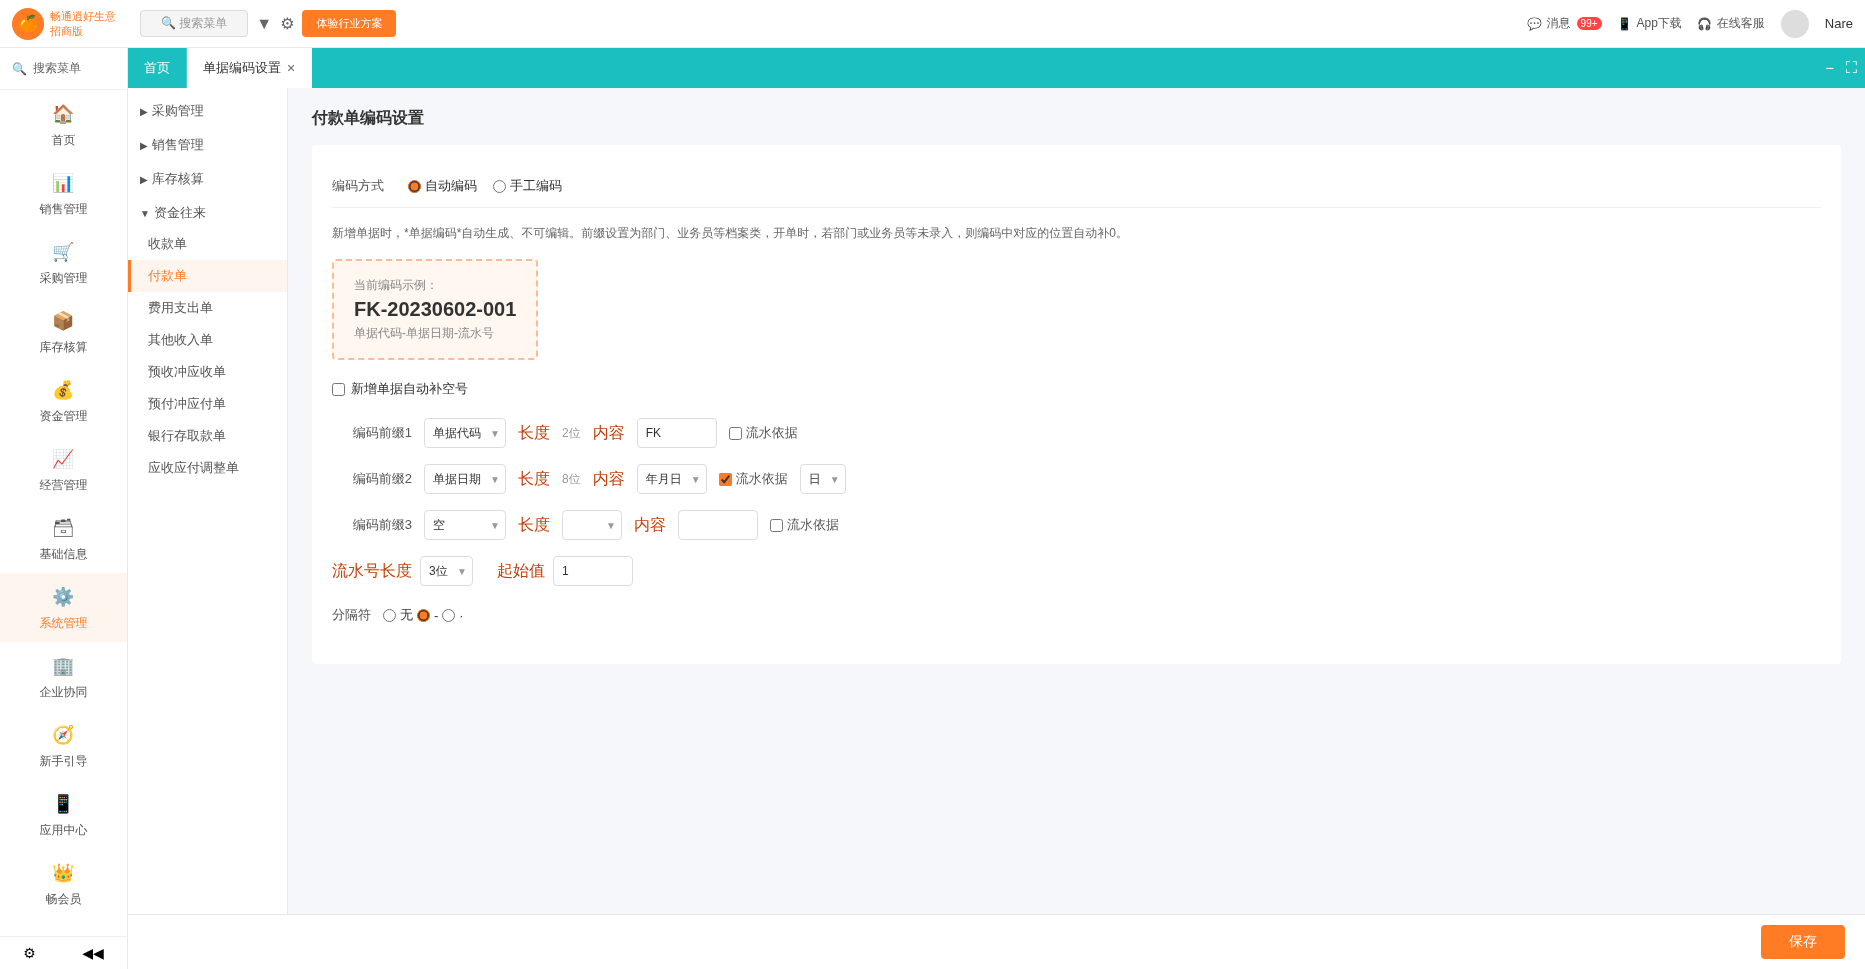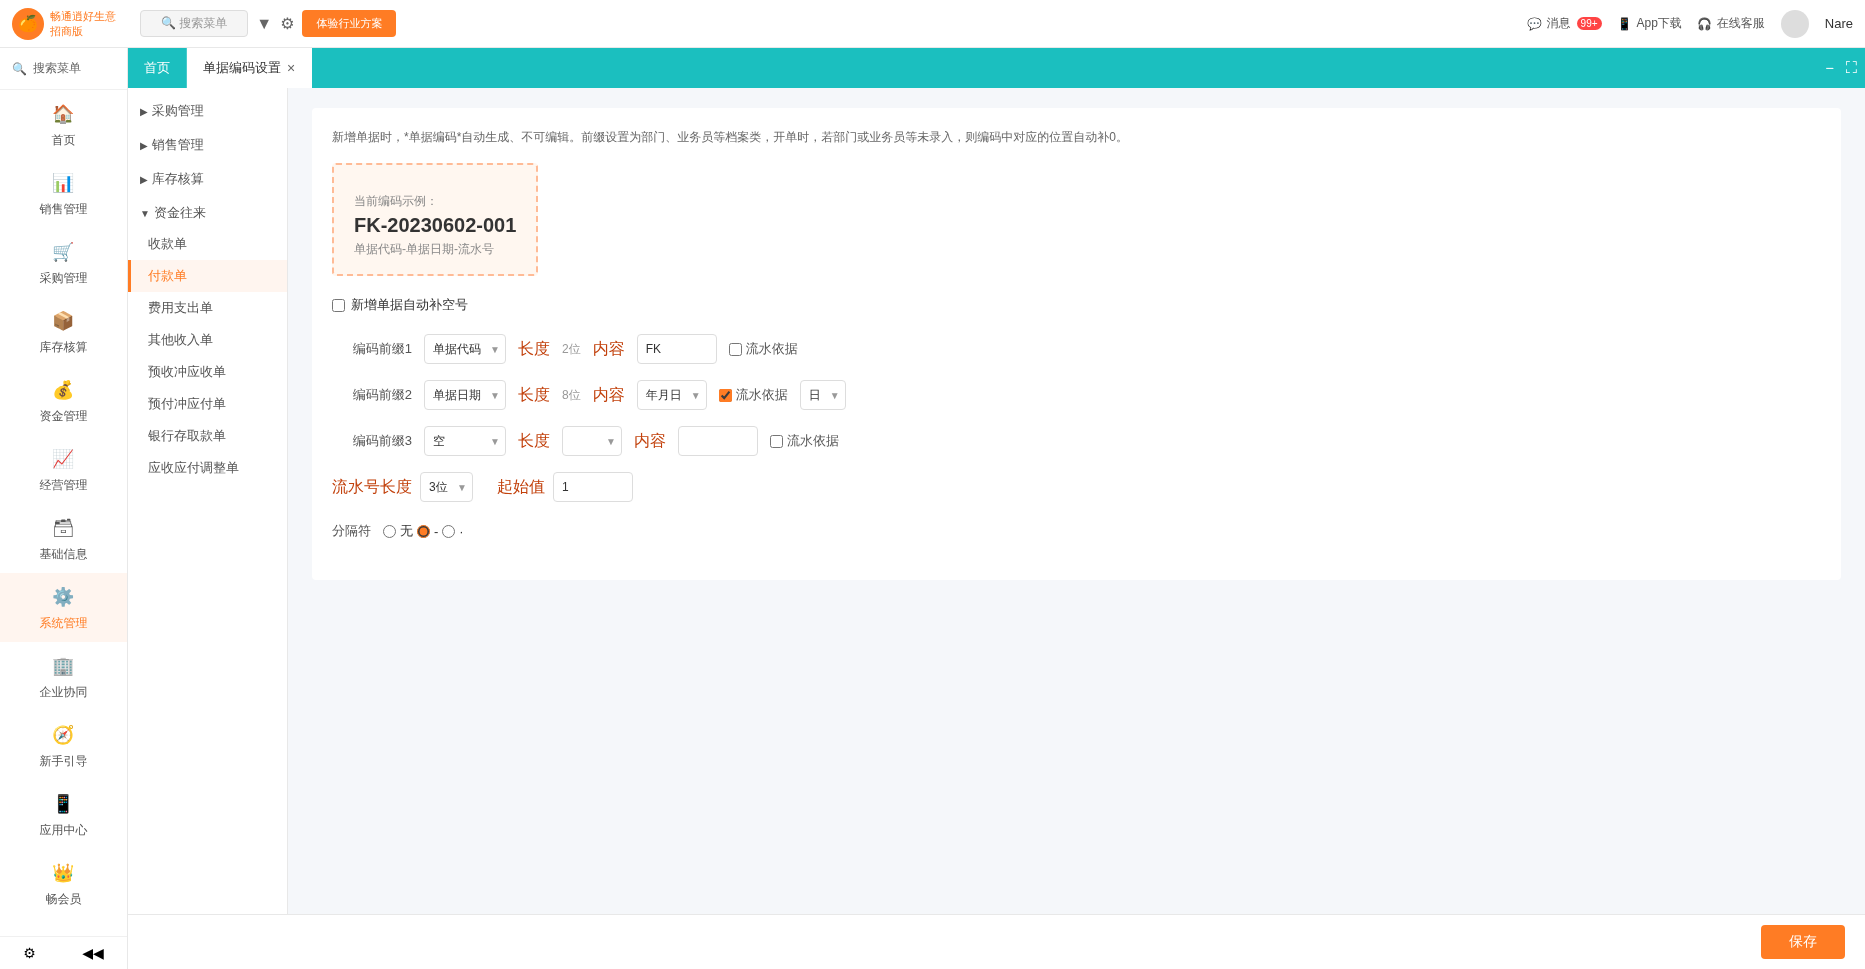--- a/index.html
+++ b/index.html
@@ -300,21 +300,21 @@
 
     
     .code-preview {
       border: 2px dashed #ffbb96;
       background: #fff7f0;
       border-radius: 4px;
       padding: 16px 20px;
       display: inline-block;
       margin-bottom: 20px;
     }
-    .code-preview-label { font-size: 12px; color: #888; margin-bottom: 4px; margin-top: 12px; }
+    .code-preview-label { font-size: 12px; color: #888; margin-bottom: 4px; }
     .code-preview-value { font-size: 20px; font-weight: bold; color: #333; }
     .code-preview-desc { font-size: 12px; color: #888; margin-top: 4px; }
 
     
     .checkbox-row {
       display: flex;
       align-items: center;
       gap: 6px;
       margin-bottom: 20px;
     }
@@ -582,22 +582,36 @@
           <div class="sub-sidebar-item">费用支出单</div>
           <div class="sub-sidebar-item">其他收入单</div>
           <div class="sub-sidebar-item">预收冲应收单</div>
           <div class="sub-sidebar-item">预付冲应付单</div>
           <div class="sub-sidebar-item">银行存取款单</div>
           <div class="sub-sidebar-item">应收应付调整单</div>
         </div>
       </div>
 
       <div class="main-content">
+        <div class="page-title">付款单编码设置</div>
         <div class="card">
           
+          <div class="section-row">
+            <span class="section-label">编码方式</span>
+            <div class="radio-group">
+              <label class="radio-item">
+                <input type="radio" name="encode" class="radio-input" checked="" style="">
+                <span>自动编码</span>
+              </label>
+              <label class="radio-item">
+                <input type="radio" name="encode" class="radio-input" style="">
+                <span>手工编码</span>
+              </label>
+            </div>
+          </div>
 
           
           <p class="info-text">新增单据时，*单据编码*自动生成、不可编辑。前缀设置为部门、业务员等档案类，开单时，若部门或业务员等未录入，则编码中对应的位置自动补0。</p>
 
           
           <div class="code-preview">
             <div class="code-preview-label">当前编码示例：</div>
             <div class="code-preview-value">FK-20230602-001</div>
             <div class="code-preview-desc">单据代码-单据日期-流水号</div>
           </div>

